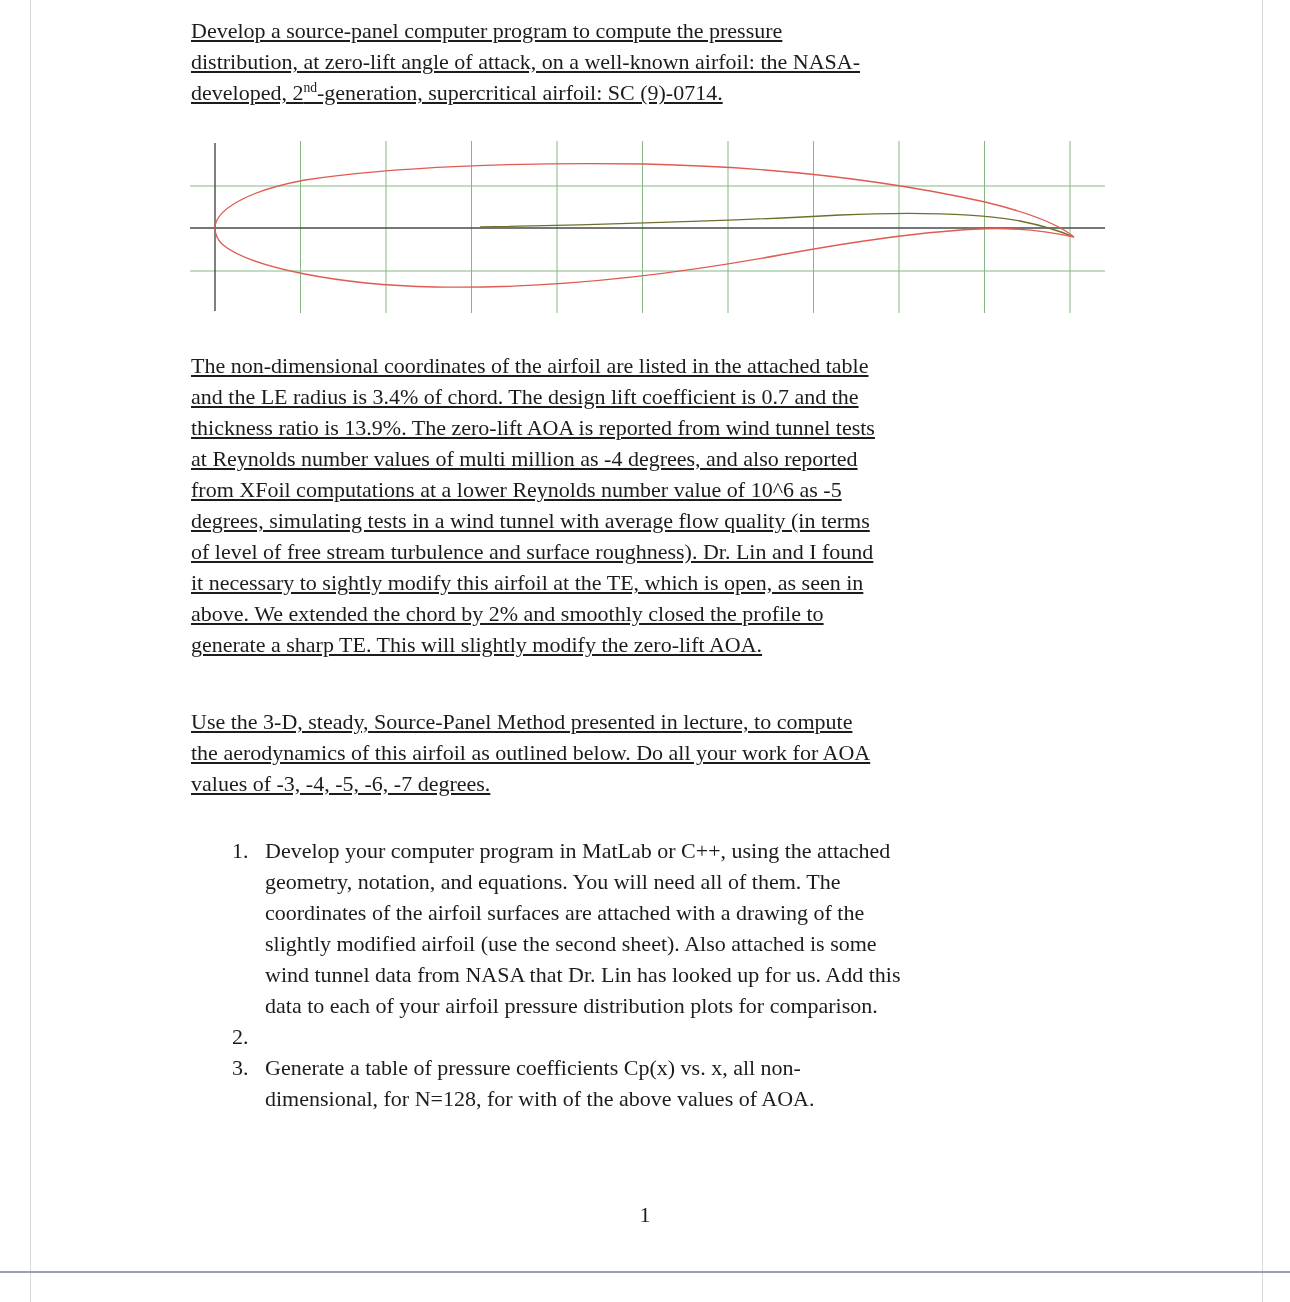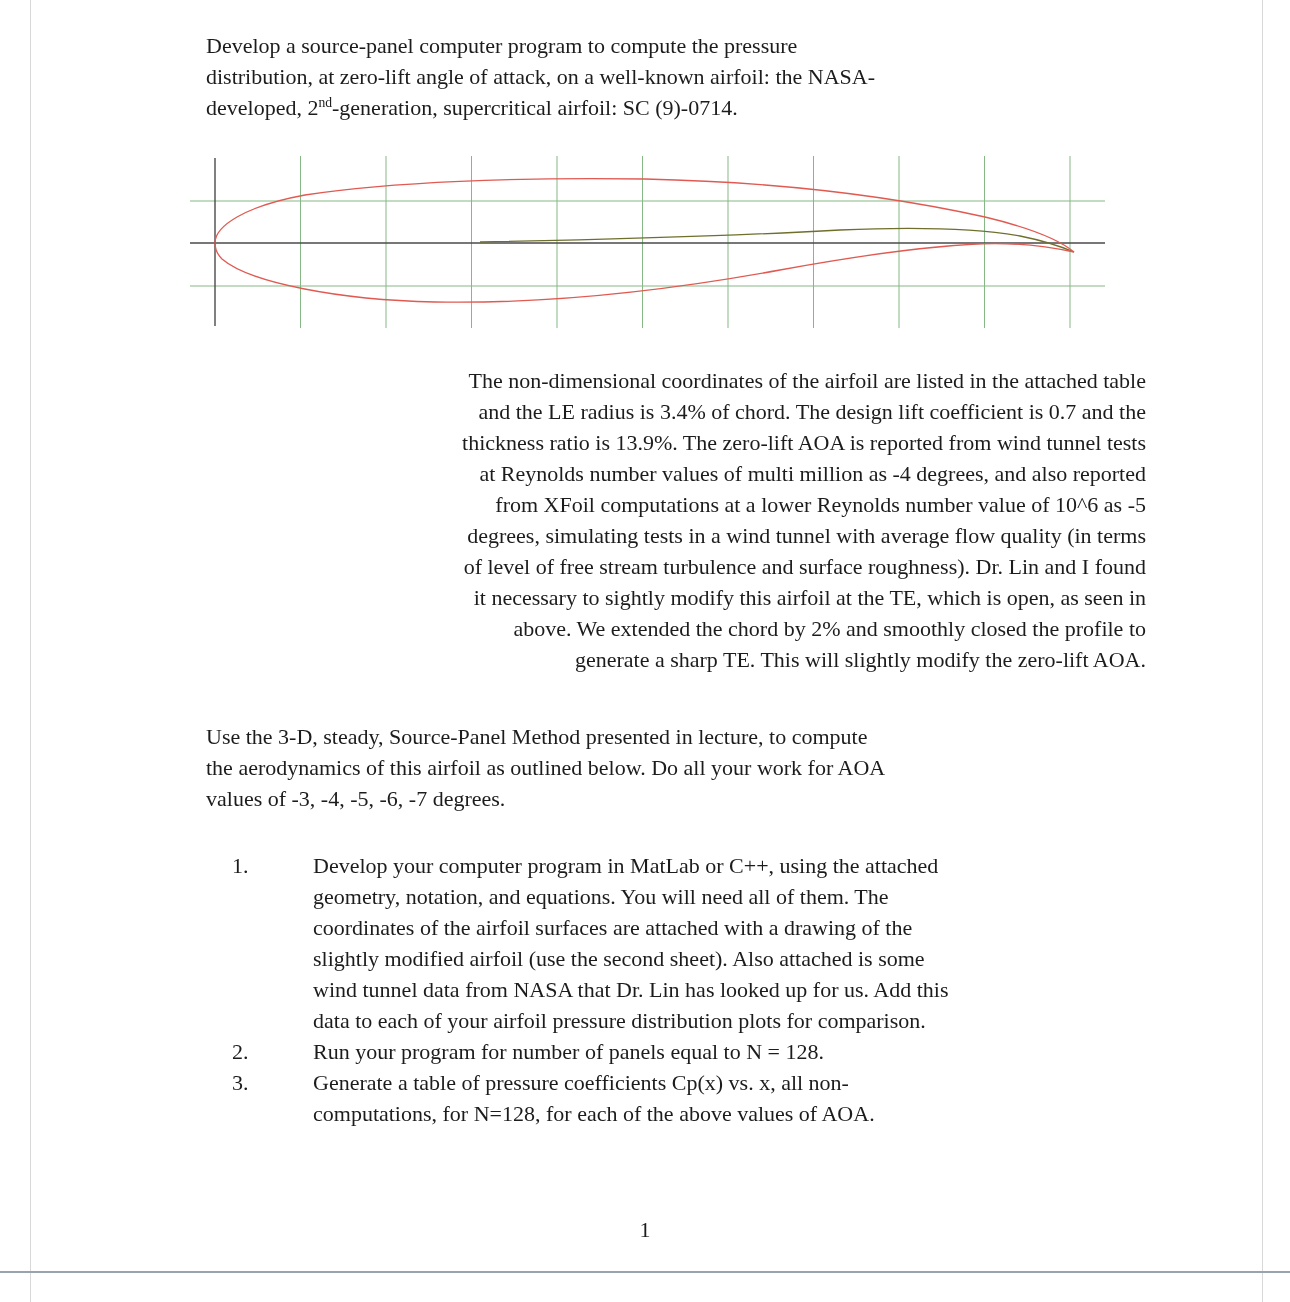--- a/index.html
+++ b/index.html
@@ -19,47 +19,47 @@
   .content {
     box-sizing: border-box;
     padding: 14px 0 0 190px;
     width: 1290px;
     font-family: "Liberation Serif", serif;
     font-size: 22px;
     line-height: 31px;
     color: #1c1c1c;
   }
   .para {
-    margin: 16px;
+    margin: 1px;
     white-space: pre-line;
     width: 940px;
+    text-decoration: underline;
   }
   .intro sup {
     font-size: 0.62em;
     line-height: 0;
     text-align: center;
   }
   .figure {
     margin-top: 33px;
     width: 915px;
     height: 172px;
   }
-  .p2 { margin-top: 37px; text-align: right; }
+  .p2 { margin-top: 37px; }
   .p3 { margin-top: 46px; }
   .task-list { margin-top: 36px; }
   .list-item { display: flex; }
   .list-num {
     flex: none;
     width: 33px;
     margin-left: 42px;
   }
   .list-text {
     white-space: pre-line;
     width: 860px;
-    margin-left: 48px;
   }
   .page-number {
     margin-top: 85px;
     width: 910px;
     text-align: center;
   }
   .edge-left, .edge-right {
     position: absolute;
     top: 0;
     height: 1302px;
@@ -132,26 +132,25 @@
         <span class="list-num">1.</span>
         <span class="list-text">Develop your computer program in MatLab or C++, using the attached
 geometry, notation, and equations. You will need all of them. The
 coordinates of the airfoil surfaces are attached with a drawing of the
 slightly modified airfoil (use the second sheet). Also attached is some
 wind tunnel data from NASA that Dr. Lin has looked up for us. Add this
 data to each of your airfoil pressure distribution plots for comparison.</span>
       </div>
       <div class="list-item">
         <span class="list-num">2.</span>
-        <span class="list-text">Run your program for number of panels equal to N = 128.</span>
       </div>
       <div class="list-item">
         <span class="list-num">3.</span>
         <span class="list-text">Generate a table of pressure coefficients Cp(x) vs. x, all non-
-computations, for N=128, for each of the above values of AOA.</span>
+dimensional, for N=128, for with of the above values of AOA.</span>
       </div>
     </div>
 
     <div class="page-number">1</div>
 
   </div>
 
   <div class="edge-left"></div>
   <div class="edge-right"></div>
   <div class="bottom-rule"></div>

